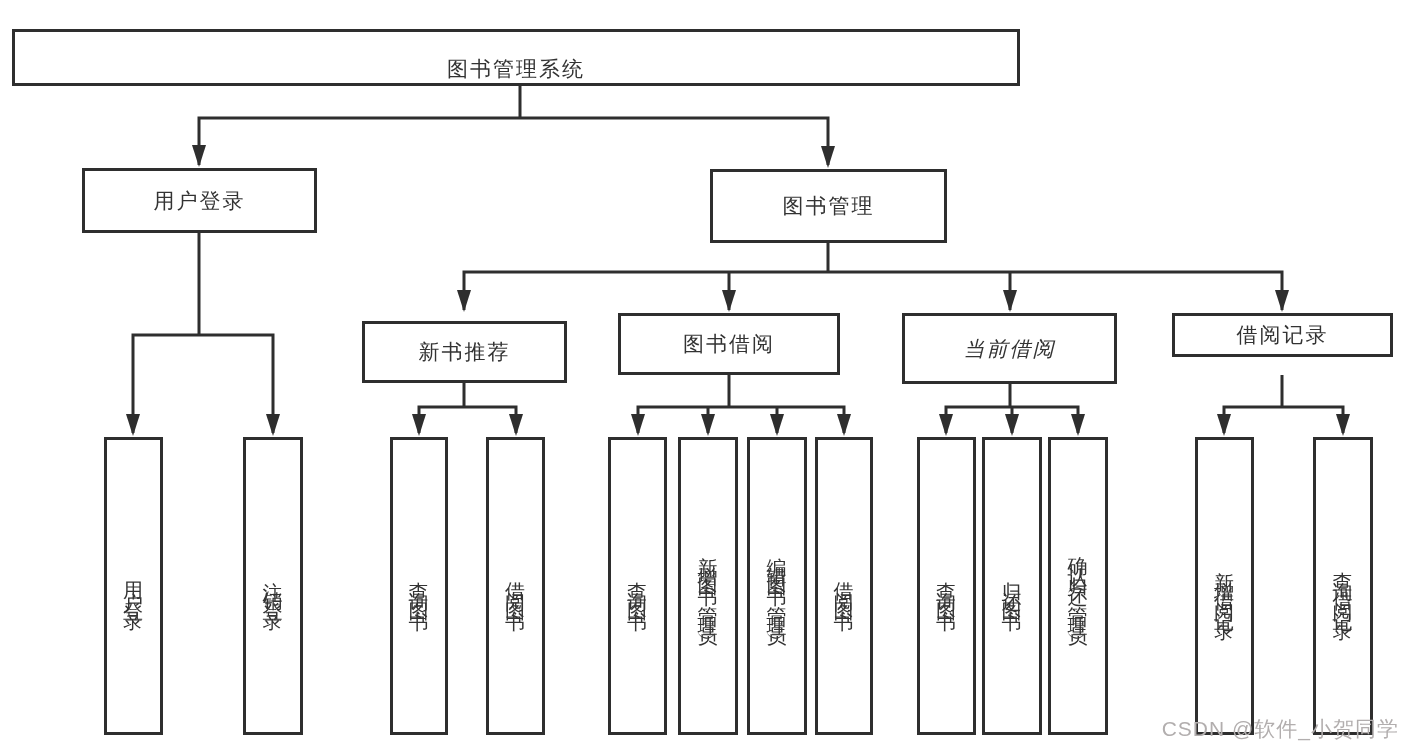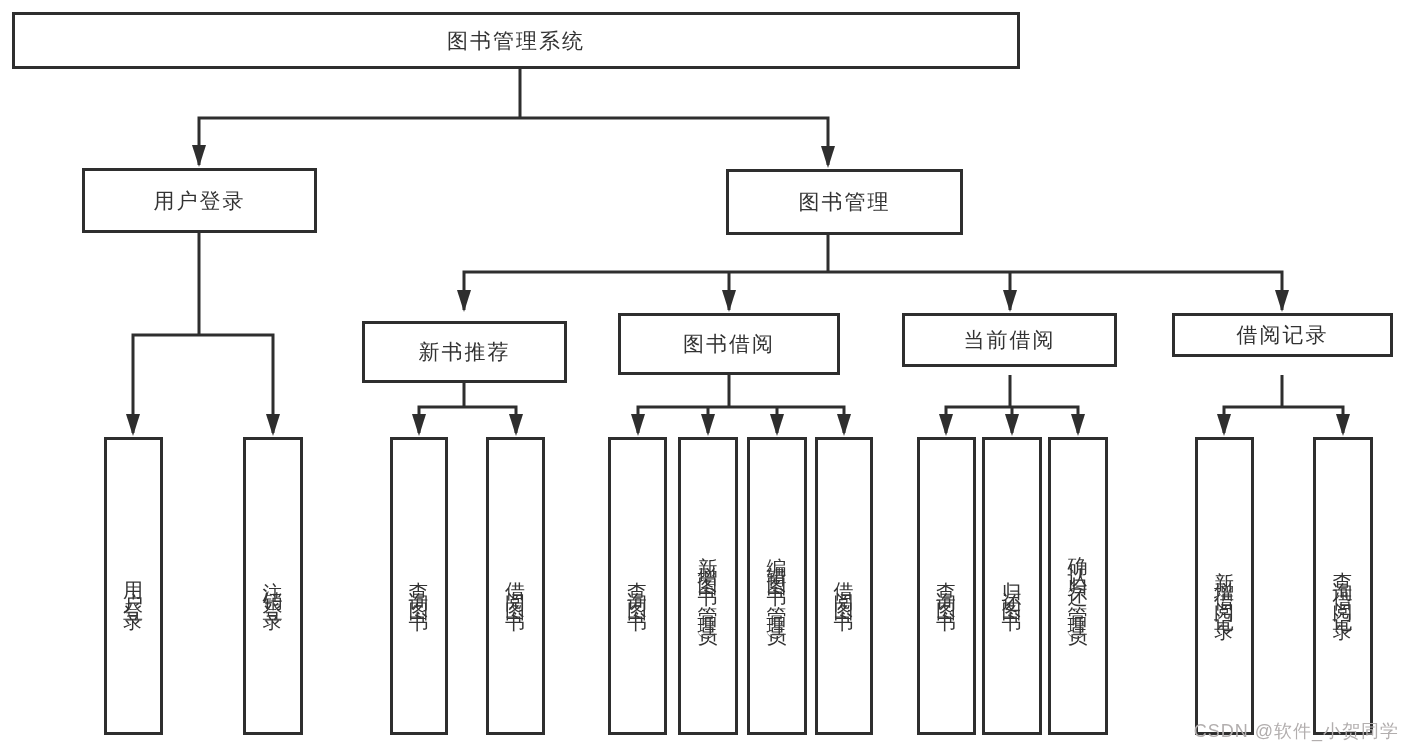--- a/index.html
+++ b/index.html
@@ -46,21 +46,21 @@
     text-orientation: mixed;
     font-size: 20px;
     letter-spacing: 10px;
     white-space: nowrap;
     line-height: 1;
   }
   .watermark {
     position: absolute;
     right: 6px;
     bottom: 4px;
-    font-size: 18px;
+    font-size: 21px;
     letter-spacing: 1px;
     color: #b2aeae;
     z-index: 3;
     white-space: nowrap;
   }
 </style>
 </head>
 <body>
 
 <div class="canvas">
@@ -101,38 +101,38 @@
       <polygon points="770,414 784,414 777,436"></polygon>
       <polygon points="837,414 851,414 844,436"></polygon>
       <polygon points="939,414 953,414 946,436"></polygon>
       <polygon points="1005,414 1019,414 1012,436"></polygon>
       <polygon points="1071,414 1085,414 1078,436"></polygon>
       <polygon points="1217,414 1231,414 1224,436"></polygon>
       <polygon points="1336,414 1350,414 1343,436"></polygon>
     </g>
   </svg>
 
-  <div class="node hbox" style="left:12px; top:12px; width:1008px; height:57px;">
+  <div class="node hbox" style="left:12px; top:29px; width:1008px; height:57px;align-items:flex-end;">
     <span class="lbl">图书管理系统</span>
   </div>
 
   <div class="node hbox" style="left:82px; top:168px; width:235px; height:65px;">
     <span class="lbl">用户登录</span>
   </div>
-  <div class="node hbox" style="left:710px; top:169px; width:237px; height:66px;margin-left:16px;">
+  <div class="node hbox" style="left:710px; top:169px; width:237px; height:74px;">
     <span class="lbl">图书管理</span>
   </div>
 
   <div class="node hbox" style="left:362px; top:313px; width:205px; height:62px;margin-top:8px;">
     <span class="lbl">新书推荐</span>
   </div>
   <div class="node hbox" style="left:618px; top:313px; width:222px; height:62px;">
     <span class="lbl">图书借阅</span>
   </div>
-  <div class="node hbox" style="left:902px; top:313px; width:215px; height:54px;">
+  <div class="node hbox" style="left:902px; top:313px; width:215px; height:71px;font-style:italic;">
     <span class="lbl">当前借阅</span>
   </div>
   <div class="node hbox" style="left:1172px; top:313px; width:221px; height:44px;">
     <span class="lbl">借阅记录</span>
   </div>
 
   <div class="node vbox" style="left:104px; top:437px; width:59px; height:298px;">
     <span class="lbl">用户登录</span>
   </div>
   <div class="node vbox" style="left:243px; top:437px; width:60px; height:298px;">

